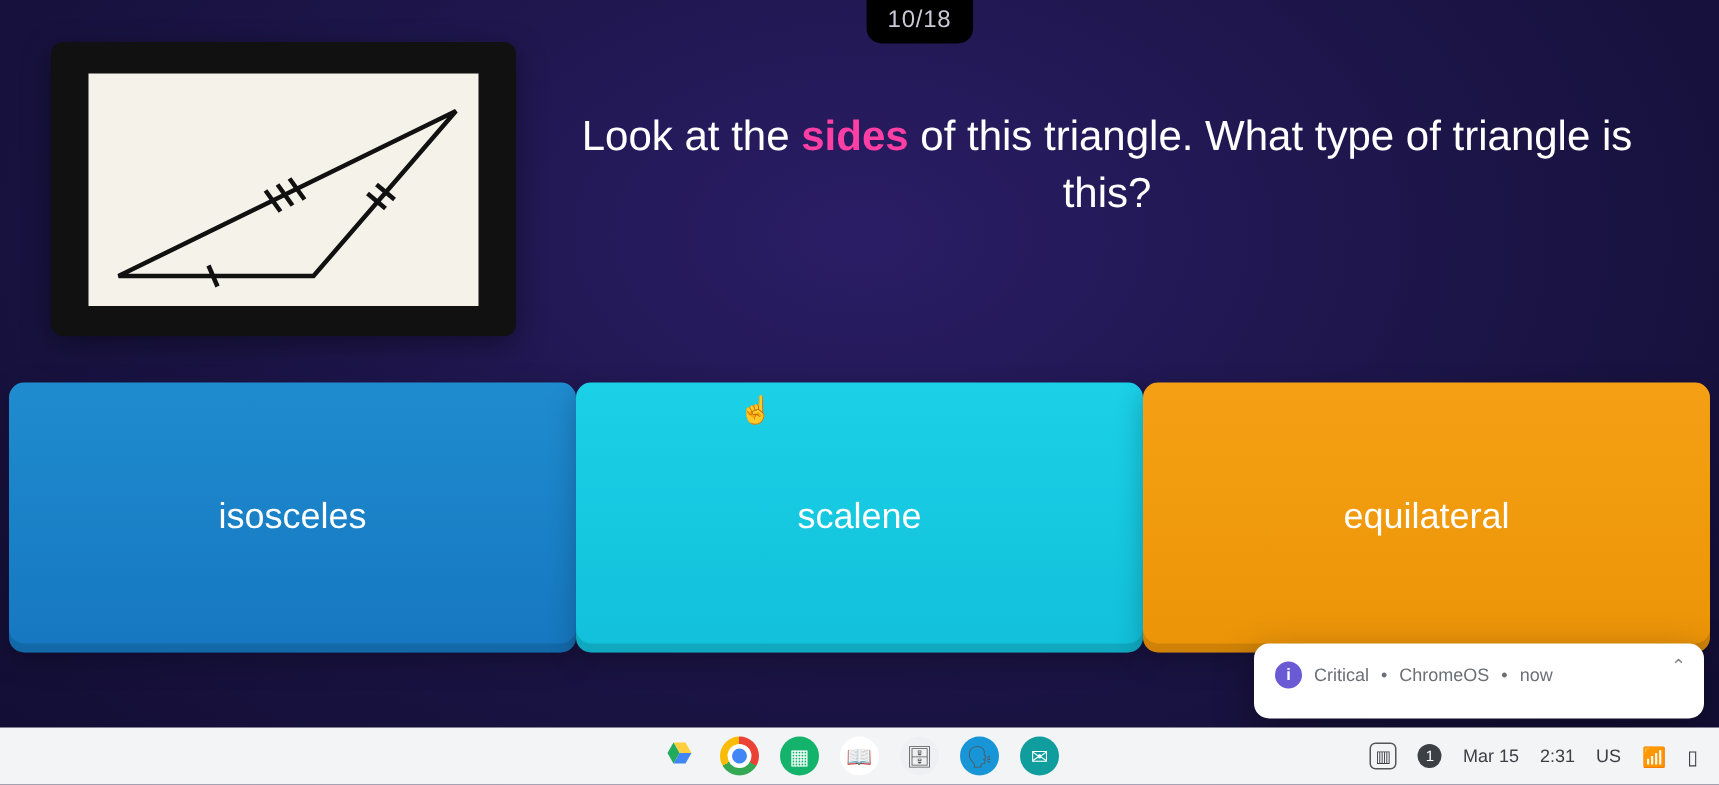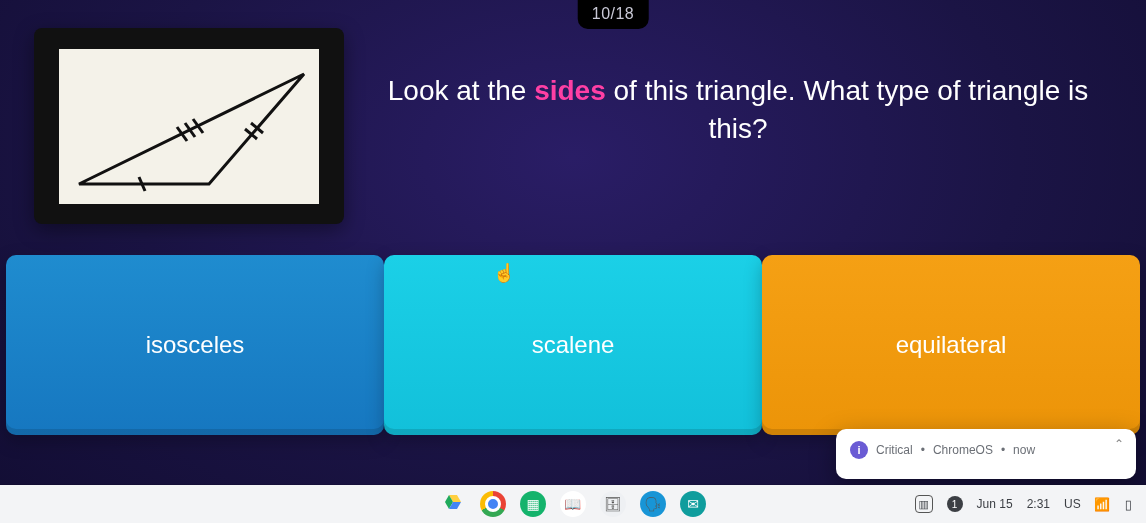--- a/index.html
+++ b/index.html
@@ -212,19 +212,19 @@
     <div class="shelf-icon chrome"></div>
     <div class="shelf-icon" style="background:#14b36c;color:#fff;">▦</div>
     <div class="shelf-icon" style="background:#fff;">📖</div>
     <div class="shelf-icon" style="background:#eef0f3;">🗄</div>
     <div class="shelf-icon" style="background:#1895d6;">🗣</div>
     <div class="shelf-icon" style="background:#0f9d9d;color:#fff;">✉</div>
   </div>
   <div class="shelf-right">
     <span class="sys-icon">▥</span>
     <span class="count-badge">1</span>
-    <span>Jun 15</span>
+    <span>Mar 15</span>
     <span>2:31</span>
     <span>US</span>
     <span class="wifi">📶</span>
     <span class="batt">▯</span>
   </div>
 </div>
 
 </body></html>

